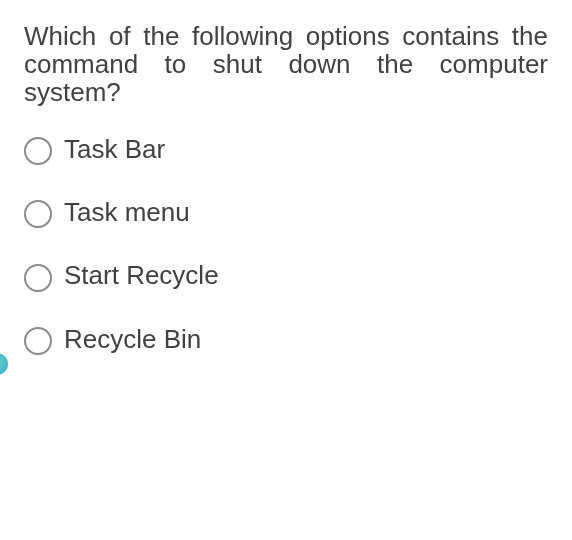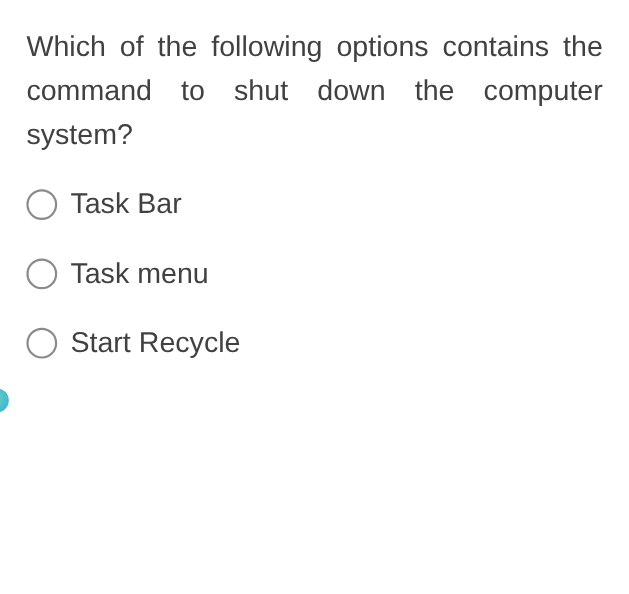--- a/index.html
+++ b/index.html
@@ -8,34 +8,34 @@
       height: 540px;
       background: #ffffff;
       font-family: 'Segoe UI', -apple-system, sans-serif;
       padding: 22px 24px;
       color: #414141;
       position: relative;
       overflow: hidden;
     }
     .question {
       font-size: 26px;
-      line-height: 40px;
+      line-height: 28px;
       text-align: justify;
       text-align-last: left;
       color: #414141;
       margin-bottom: 28px;
     }
     .options {
       display: flex;
       flex-direction: column;
       gap: 32px;
     }
     .option {
       display: flex;
-      align-items: center;
+      align-items: flex-end;
       gap: 12px;
       cursor: pointer;
     }
     .radio-circle {
       width: 28px;
       height: 28px;
       border: 2px solid #8a8a8a;
       border-radius: 50%;
       flex-shrink: 0;
       background: #ffffff;
@@ -67,15 +67,19 @@
     <span class="option-label">Task Bar</span>
   </label>
   <label class="option">
     <span class="radio-circle"></span>
     <span class="option-label">Task menu</span>
   </label>
   <label class="option">
     <span class="radio-circle"></span>
     <span class="option-label">Start Recycle</span>
   </label>
+  <label class="option">
+    <span class="radio-circle"></span>
+    <span class="option-label">Recycle Bin</span>
+  </label>
 </div>
 
 <div class="side-accent"></div>
 
 </body></html>

